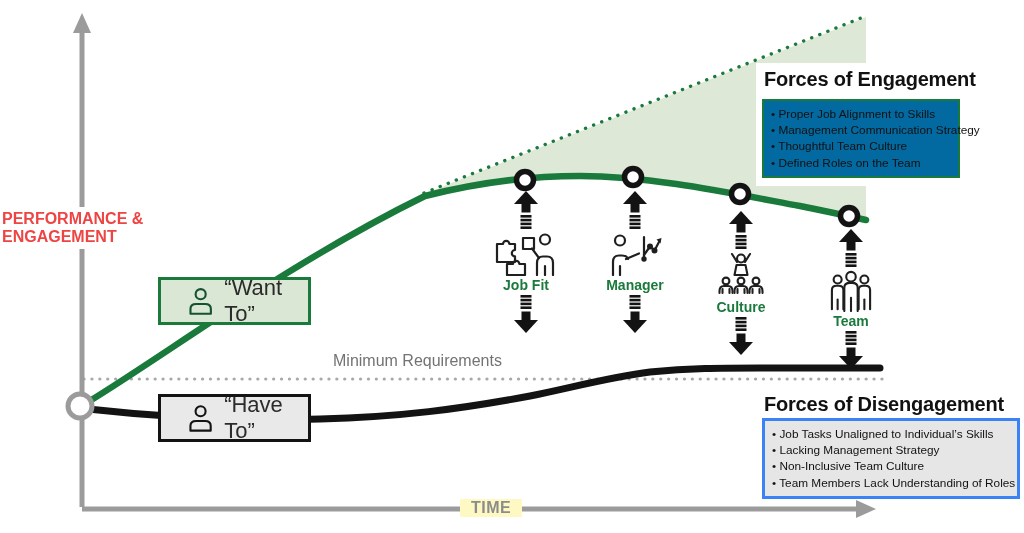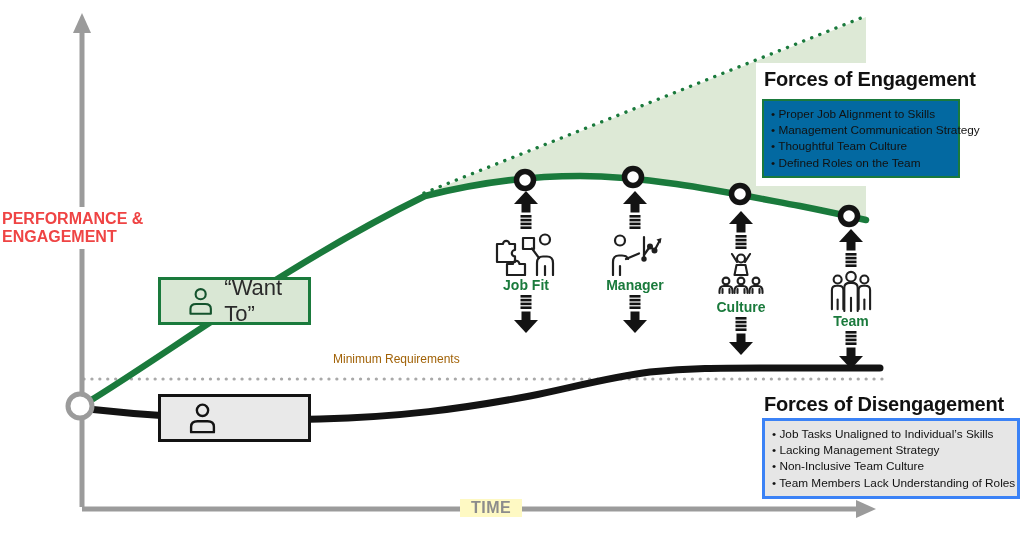--- a/index.html
+++ b/index.html
@@ -12,21 +12,21 @@
 
   
   .y-label{
     left:2px;top:207px;width:164px;text-align:left;background:#fff;
     color:#ef4444;font-weight:bold;font-size:16px;line-height:18px;padding:3px 0;
   }
   .time-label{
     left:460px;top:499px;padding:0 11px;background:#fef9c3;
     color:#8c8c8c;font-weight:bold;font-size:16px;letter-spacing:.5px;
   }
-  .minreq-label{left:333px;top:352px;font-size:12px;color:#a16207;text-align:center;}
+  .minreq-label{left:333px;top:352px;font-size:16px;color:#737373;text-align:center;}
 
   
   .tag-box{
     display:flex;align-items:center;gap:9px;box-sizing:border-box;
     width:153px;height:48px;padding-left:25px;font-size:22px;color:#2b2b2b;
   }
   .want-to{left:158px;top:277px;background:#d9e7d4;border:3px solid #1a7a3c;}
   .have-to{left:158px;top:394px;background:#e9e9e9;border:3.5px solid #131313;}
 
   
@@ -107,20 +107,21 @@
       <path d="M5.5 32 V26 Q5.5 20 12.5 20 H23.5 Q30.5 20 30.5 26 V32 H5.5 Z"></path>
     </svg>
     <span>“Want To”</span>
   </div>
 
   <div class="abs tag-box have-to">
     <svg width="33" height="31" viewBox="0 0 36 34" fill="none" stroke="#131313" stroke-width="2.6" stroke-linejoin="round">
       <circle cx="18" cy="8" r="6.2"></circle>
       <path d="M5.5 32 V26 Q5.5 20 12.5 20 H23.5 Q30.5 20 30.5 26 V32 H5.5 Z"></path>
     </svg>
+    <span>“Have To”</span>
   </div>
 
   <div class="force-col col-jobfit">
     <svg width="24" height="38" viewBox="0 0 24 38" fill="#131313">
       <polygon points="12,0 24,13 0,13"></polygon>
         <rect x="7.5" y="13" width="9" height="8.5"></rect>
       <rect x="6.5" y="24" width="11" height="2.6"></rect>
         <rect x="6.5" y="27.8" width="11" height="2.6"></rect>
       <rect x="6.5" y="31.6" width="11" height="2.6"></rect>
         <rect x="6.5" y="35.4" width="11" height="2.6"></rect>

